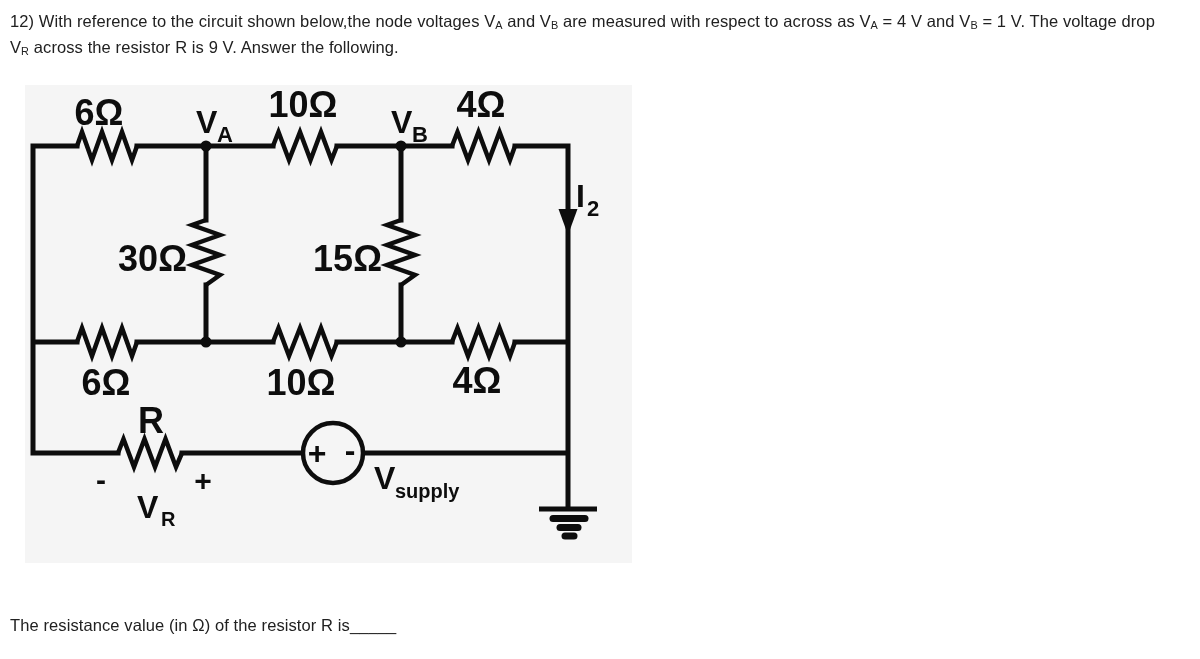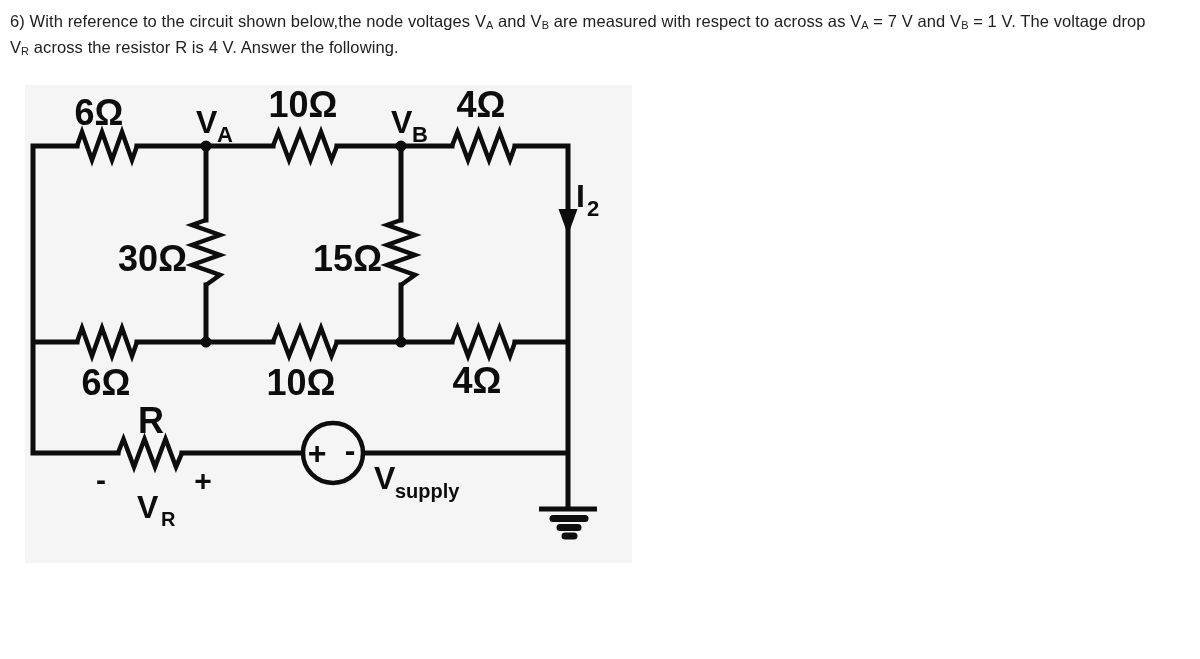--- a/index.html
+++ b/index.html
@@ -21,22 +21,22 @@
   .sb  { font-size:22px; }
   .sb2 { font-size:20px; }
   .sign { font-size:30px; }
   .srcsign { font-size:32px; }
 </style>
 </head>
 <body>
 
 <div class="page">
 
-  <div class="q-line" id="q1"><span>6) With reference to the circuit shown below,the node voltages </span><span>V</span><sub>A</sub><span> and </span><span>V</span><sub>B</sub><span> are measured with respect to across as </span><span>V</span><sub>A</sub><span> = 7 V and </span><span>V</span><sub>B</sub><span> = 1 V. The voltage drop</span></div>
-  <div class="q-line" id="q2"><span>V</span><sub>R</sub><span> across the resistor R is 4 V. Answer the following.</span></div>
+  <div class="q-line" id="q1"><span>12) With reference to the circuit shown below,the node voltages </span><span>V</span><sub>A</sub><span> and </span><span>V</span><sub>B</sub><span> are measured with respect to across as </span><span>V</span><sub>A</sub><span> = 4 V and </span><span>V</span><sub>B</sub><span> = 1 V. The voltage drop</span></div>
+  <div class="q-line" id="q2"><span>V</span><sub>R</sub><span> across the resistor R is 9 V. Answer the following.</span></div>
 
   <div class="circuit-box">
     <svg width="607" height="478" viewBox="0 0 607 478">
 
       <path d="M8 61 H52 M112 61 H248 M312 61 H427 M490 61 H543
                M8 61 V368 M543 61 V368 M543 368 V421
                M181 61 V135 M181 200 V257
                M376 61 V135 M376 200 V257
                M8 257 H52 M112 257 H248 M312 257 H427 M490 257 H543
                M8 368 H93 M157 368 H278 M338 368 H543" stroke="#0d0d0d" stroke-width="5" fill="none" stroke-linecap="square"></path>
@@ -92,14 +92,15 @@
       <text class="sign" text-anchor="middle" x="76" y="405">-</text>
       <text class="sign" text-anchor="middle" x="178" y="406">+</text>
       <text class="nv" x="112" y="433">V</text>
       <text class="sb2" x="136" y="441">R</text>
 
       <text class="nv" x="349" y="404">V</text>
       <text class="sb2" x="370" y="413">supply</text>
     </svg>
   </div>
 
+  <div class="answer-line"><span>The resistance value (in Ω) of the resistor R is</span><span>_____</span></div>
 
 </div>
 
 </body></html>

